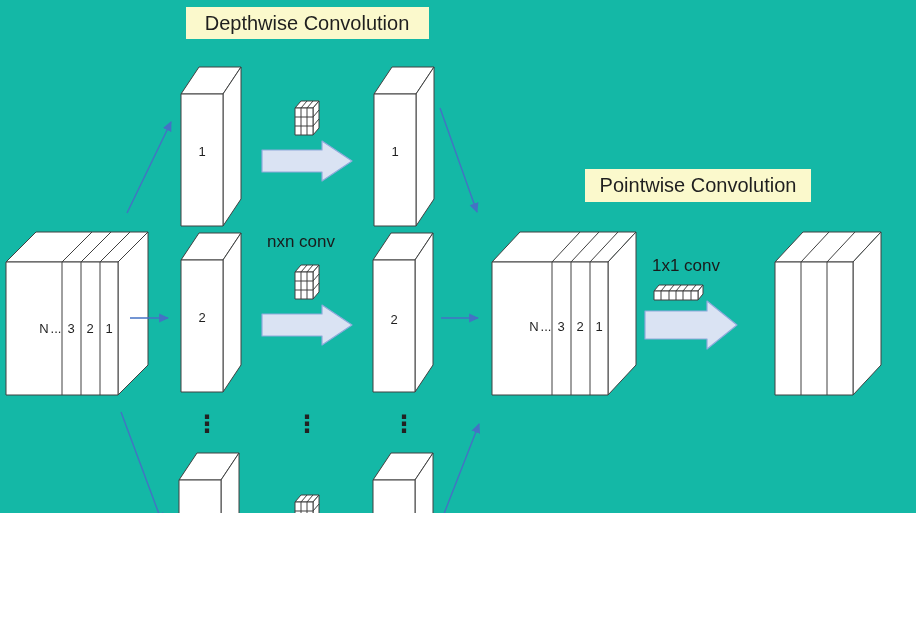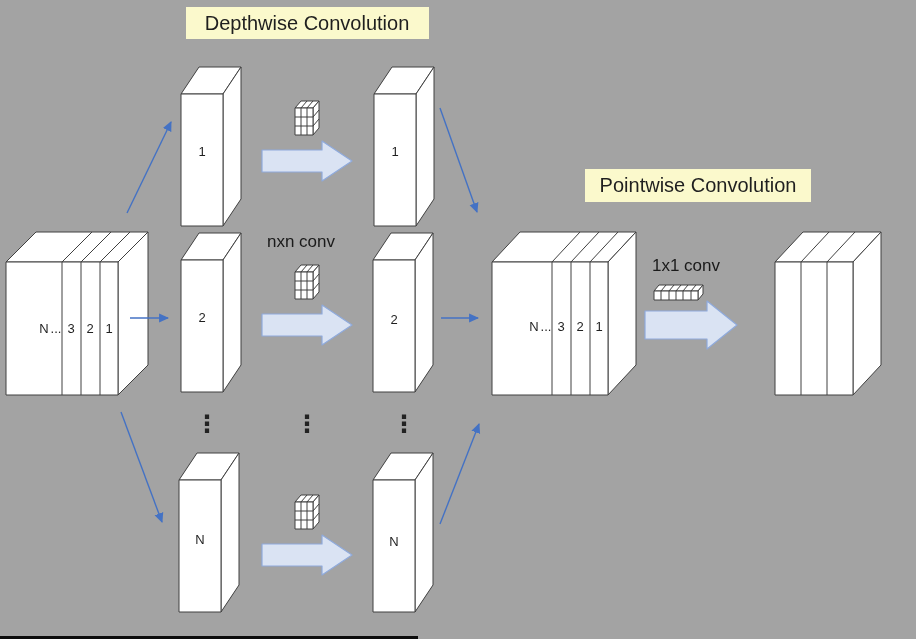--- a/index.html
+++ b/index.html
@@ -1,16 +1,16 @@
 <!DOCTYPE html>
 <html><head>
 <meta charset="utf-8">
 <style>
   html,body{margin:0;padding:0;background:#ffffff;}
-  .canvas{position:relative;width:916px;height:639px;background:#a3a3a3;overflow:hidden;
+  .canvas{position:relative;width:916px;height:513px;background:#14b8a6;overflow:hidden;
           font-family:"Liberation Sans",sans-serif;}
   svg{display:block;}
   .face{fill:#ffffff;stroke:#404040;stroke-width:1;stroke-linejoin:round;}
   .ln{stroke:#404040;stroke-width:1;fill:none;}
   .block-arrow{fill:#dae3f3;stroke:#8faadc;stroke-width:1.2;stroke-linejoin:round;}
   .conn{stroke:#4472c4;stroke-width:1.4;fill:none;}
   .title{font:20px "Liberation Sans",sans-serif;fill:#1f1f1f;text-anchor:middle;}
   .conv{font:17px "Liberation Sans",sans-serif;fill:#1a1a1a;text-anchor:middle;}
   .lbl{font:13px "Liberation Sans",sans-serif;fill:#1f1f1f;text-anchor:middle;}
   .dots{font:bold 24px "DejaVu Sans",sans-serif;fill:#222222;text-anchor:middle;}

